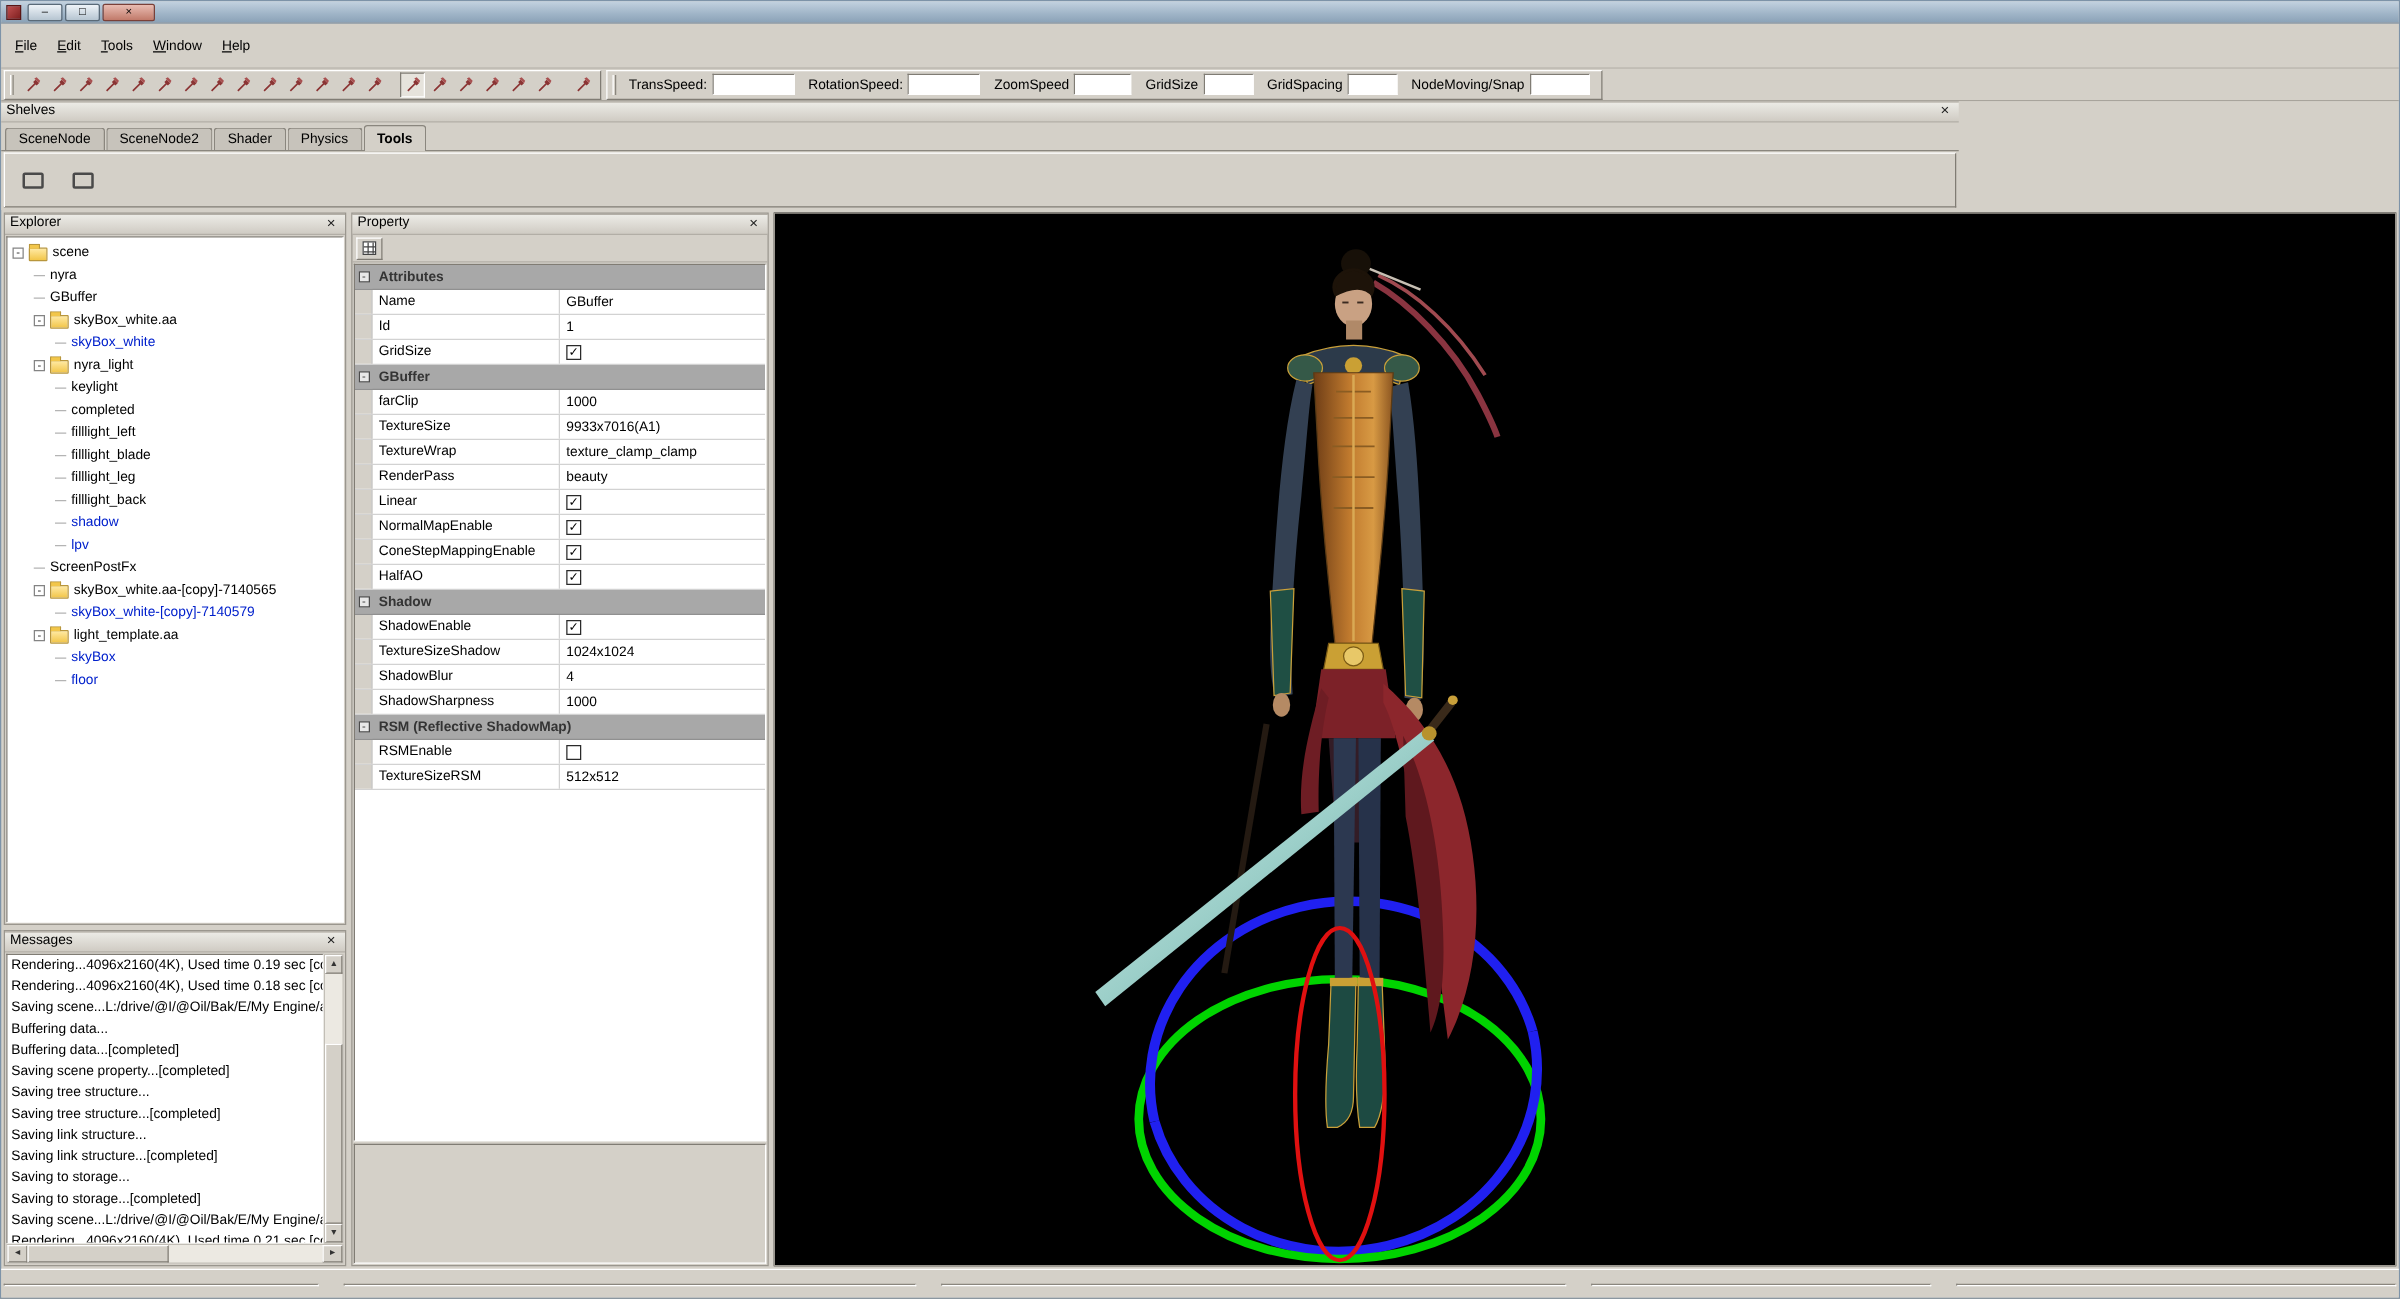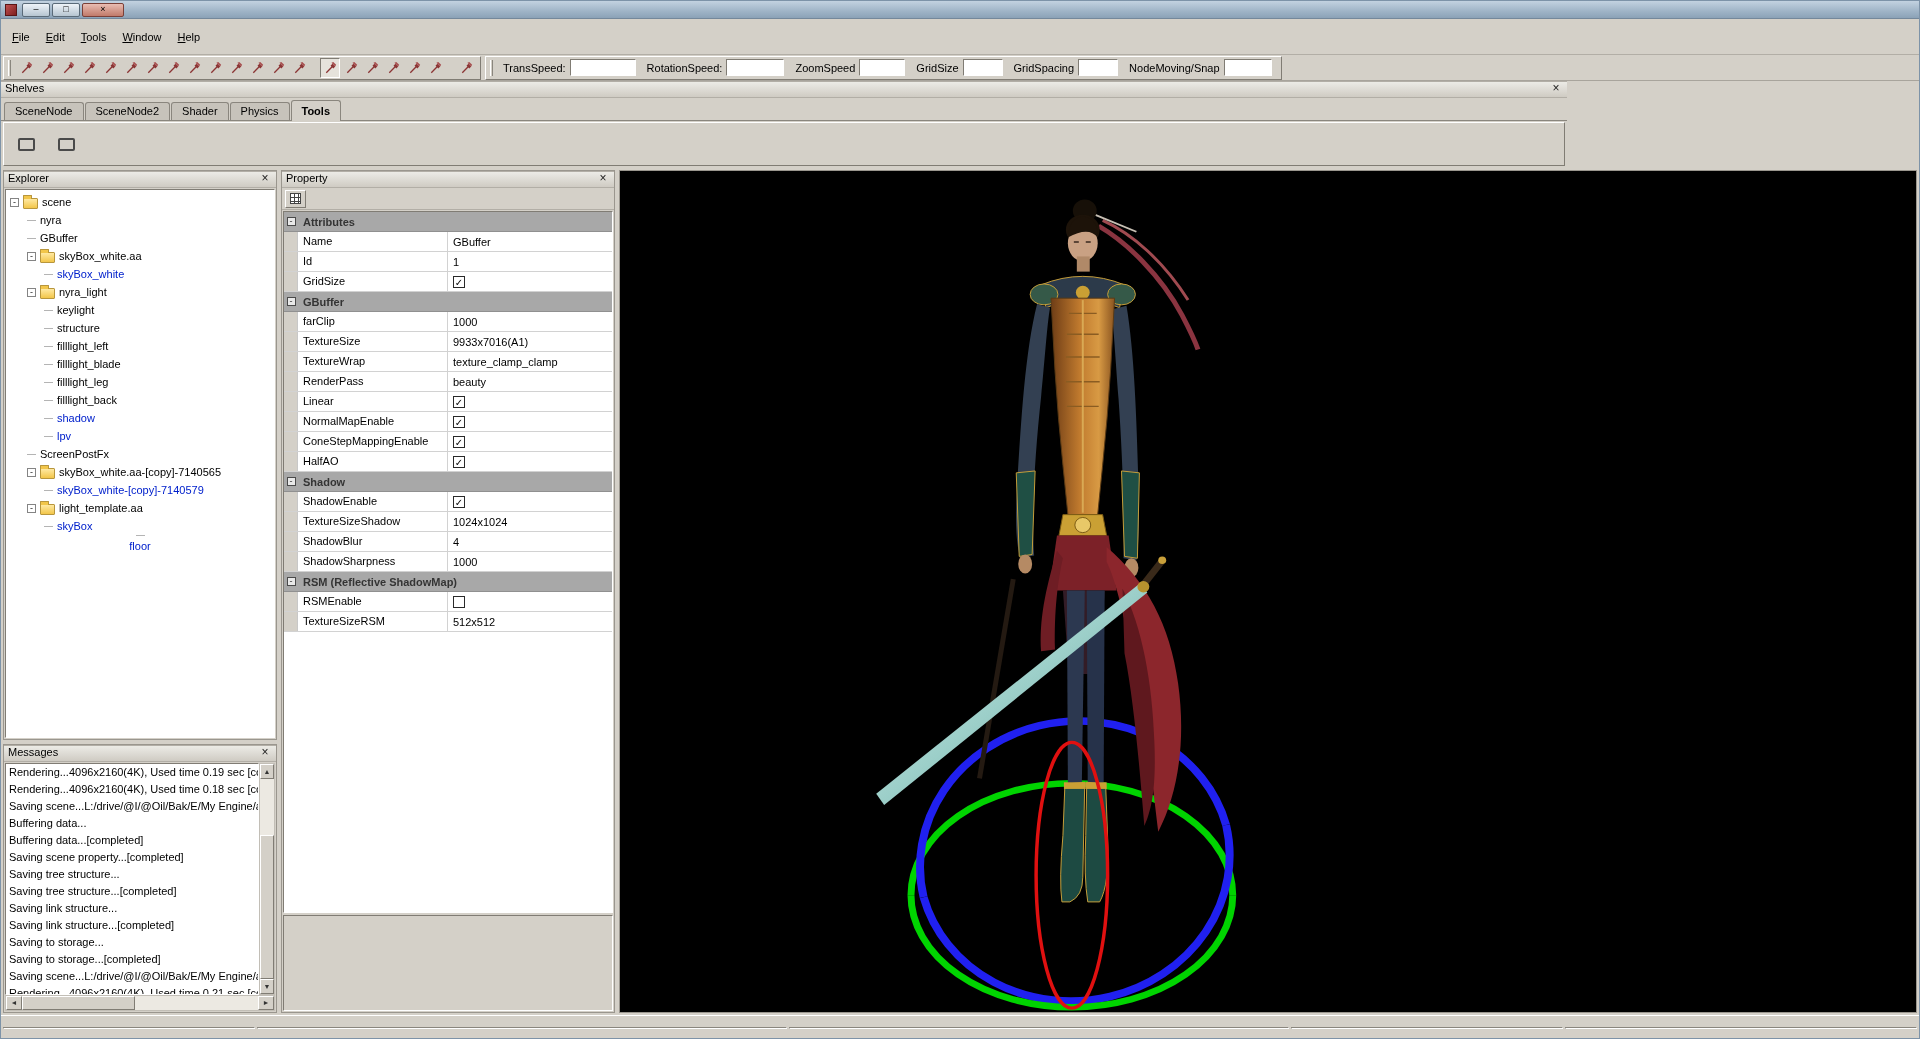--- a/index.html
+++ b/index.html
@@ -94,21 +94,21 @@
   .plabel{width:150px;flex:none;padding:3px 5px;border-right:1px solid #d2d2d2;white-space:nowrap;overflow:hidden}
   .pvalue{flex:1;padding:3px 5px;display:flex;align-items:center;white-space:nowrap;overflow:hidden}
   .cb{width:12px;height:12px;border:1px solid #2a2a2a;background:#fff;font-size:10px;line-height:11px;text-align:center}
   .prop-desc{height:96px;flex:none;margin:1px;background:#d4d0c8;border:1px solid;border-color:#807c74 #fff #fff #807c74}
 
   
   .viewport{flex:1;min-width:0;background:#000;border:1px solid #9a968e;position:relative;overflow:hidden}
   .viewport svg{position:absolute;inset:0;width:100%;height:100%}
 
   
-  .statusbar{height:20px;flex:none;display:flex;background:#d4d0c8;border-top:1px solid #fff;padding:11px 2px;gap:2px}
+  .statusbar{height:20px;flex:none;display:flex;background:#d4d0c8;border-top:1px solid #fff;padding:11px 2px;gap:20px}
   .seg{display:flex;align-items:center;padding:0 7px;border:1px solid;border-color:#8a867e #fff #fff #8a867e;white-space:nowrap;overflow:hidden}
   .seg-ready{width:252px;flex:none}
   .seg-spacer{flex:1}
   .seg-camera{flex:none}
   .seg-toggles{width:272px;flex:none}
   .seg-end{width:352px;flex:none}
 </style>
 </head>
 <body>
 
@@ -351,21 +351,21 @@
               <span class="expander">-</span>
               <span class="foldericon"></span>
               <span class="tlabel">nyra_light</span>
             </div>
             <div class="trow" style="padding-left: 38px;">
               <span class="dash"></span>
               <span class="tlabel">keylight</span>
             </div>
             <div class="trow" style="padding-left: 38px;">
               <span class="dash"></span>
-              <span class="tlabel">structure</span>
+              <span class="tlabel">completed</span>
             </div>
             <div class="trow" style="padding-left: 38px;">
               <span class="dash"></span>
               <span class="tlabel">filllight_left</span>
             </div>
             <div class="trow" style="padding-left: 38px;">
               <span class="dash"></span>
               <span class="tlabel">filllight_blade</span>
             </div>
             <div class="trow" style="padding-left: 38px;">
@@ -399,21 +399,21 @@
             </div>
             <div class="trow" style="padding-left: 21px;">
               <span class="expander">-</span>
               <span class="foldericon"></span>
               <span class="tlabel">light_template.aa</span>
             </div>
             <div class="trow" style="padding-left: 38px;">
               <span class="dash"></span>
               <span class="tlabel blue">skyBox</span>
             </div>
-            <div class="trow" style=" flex-direction: column;">
+            <div class="trow" style="padding-left: 38px;">
               <span class="dash"></span>
               <span class="tlabel blue">floor</span>
             </div>
           </div>
       </div>
 
       <div class="dockpanel messages">
         <div class="panel-title">
           <span class="t">Messages</span>
           <button class="close-x">×</button>

